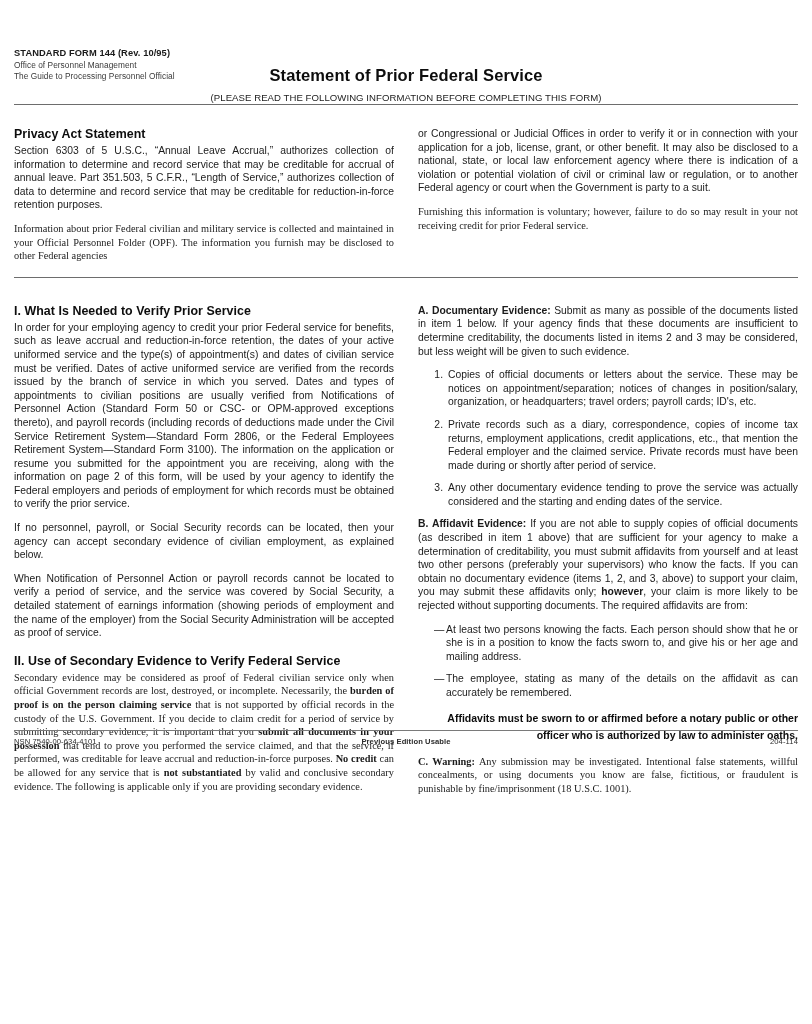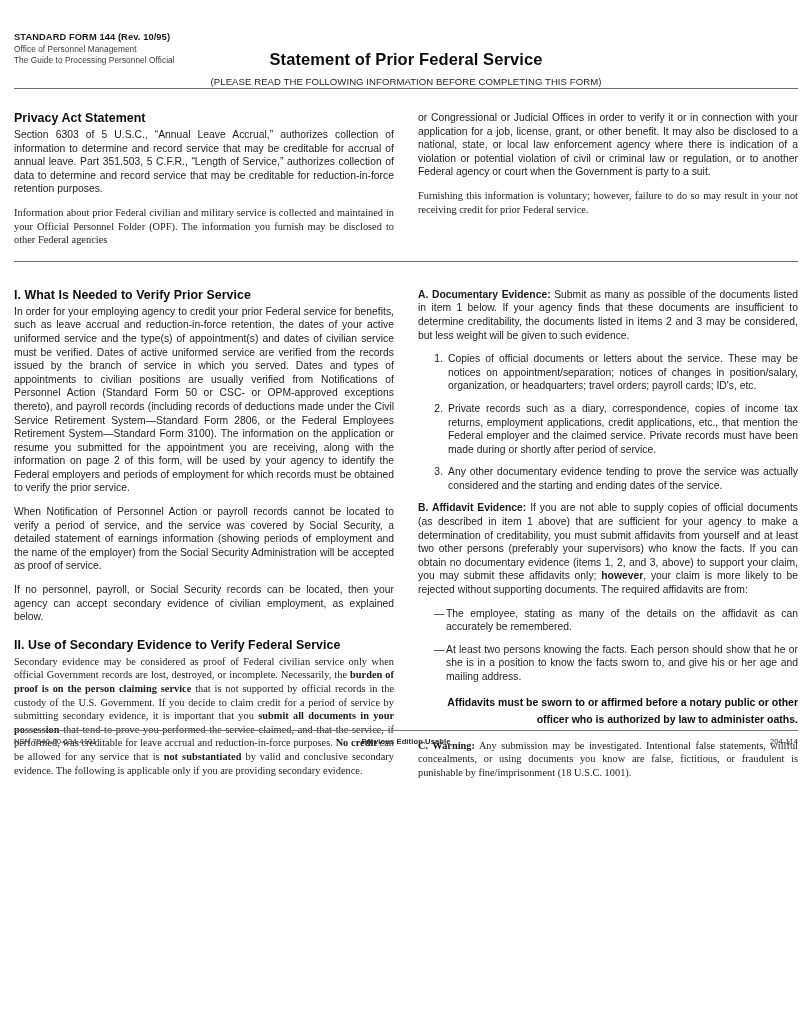--- a/index.html
+++ b/index.html
@@ -14,21 +14,21 @@
     font-family: "Liberation Sans", sans-serif;
     color: #111111;
     position: relative;
     overflow: hidden;
   }
   .page {
     position: relative;
     width: 812px;
     height: 760px;
     box-sizing: border-box;
-    padding: 0 14px;
+    padding: 16px 14px;
   }
 
   
   .header {
     position: relative;
     height: 74px;
     padding-top: 30px;
     box-sizing: border-box;
   }
   .form-id {
@@ -216,42 +216,42 @@
     </div>
   </div>
 
   <div class="rule mid" style="margin-top:14px;"></div>
 
   <div class="cols block-main">
 
     <div class="col">
       <h2 class="sec-head">I. What Is Needed to Verify Prior Service</h2>
       <p class="body">In order for your employing agency to credit your prior Federal service for benefits, such as leave accrual and reduction-in-force retention, the dates of your active uniformed service and the type(s) of appointment(s) and dates of civilian service must be verified. Dates of active uniformed service are verified from the records issued by the branch of service in which you served. Dates and types of appointments to civilian positions are usually verified from Notifications of Personnel Action (Standard Form 50 or CSC- or OPM-approved exceptions thereto), and payroll records (including records of deductions made under the Civil Service Retirement System—Standard Form 2806, or the Federal Employees Retirement System—Standard Form 3100). The information on the application or resume you submitted for the appointment you are receiving, along with the information on page 2 of this form, will be used by your agency to identify the Federal employers and periods of employment for which records must be obtained to verify the prior service.</p>
+      <p class="body">If no personnel, payroll, or Social Security records can be located, then your agency can accept secondary evidence of civilian employment, as explained below.</p>
       <p class="body">When Notification of Personnel Action or payroll records cannot be located to verify a period of service, and the service was covered by Social Security, a detailed statement of earnings information (showing periods of employment and the name of the employer) from the Social Security Administration will be accepted as proof of service.</p>
-      <p class="body">If no personnel, payroll, or Social Security records can be located, then your agency can accept secondary evidence of civilian employment, as explained below.</p>
 
       <h2 class="sec-head" style="margin-top:14px;">II. Use of Secondary Evidence to Verify Federal Service</h2>
       <p class="body"><span>Secondary evidence may be considered as proof of Federal civilian service only when official Government records are lost, destroyed, or incomplete. Necessarily, the </span><span class="b">burden of proof is on the person claiming service</span><span> that is not supported by official records in the custody of the U.S. Government. If you decide to claim credit for a period of service by submitting secondary evidence, it is important that you </span><span class="b">submit all documents in your possession</span><span> that tend to prove you performed the service claimed, and that the service, if performed, was creditable for leave accrual and reduction-in-force purposes. </span><span class="b">No credit</span><span> can be allowed for any service that is </span><span class="b">not substantiated</span><span> by valid and conclusive secondary evidence. The following is applicable only if you are providing secondary evidence.</span></p>
     </div>
 
     <div class="col">
 
       <p class="body"><span class="lead">A.  Documentary Evidence:</span><span> Submit as many as possible of the documents listed in item 1 below. If your agency finds that these documents are insufficient to determine creditability, the documents listed in items 2 and 3 may be considered, but less weight will be given to such evidence.</span></p>
 
       <ol class="numlist">
         <li>Copies of official documents or letters about the service. These may be notices on appointment/separation; notices of changes in position/salary, organization, or headquarters; travel orders; payroll cards; ID's, etc.</li>
         <li>Private records such as a diary, correspondence, copies of income tax returns, employment applications, credit applications, etc., that mention the Federal employer and the claimed service. Private records must have been made during or shortly after period of service.</li>
         <li>Any other documentary evidence tending to prove the service was actually considered and the starting and ending dates of the service.</li>
       </ol>
 
       <p class="body" style="margin-top:2px;"><span class="lead">B.  Affidavit Evidence:</span><span> If you are not able to supply copies of official documents (as described in item 1 above) that are sufficient for your agency to make a determination of creditability, you must submit affidavits from yourself and at least two other persons (preferably your supervisors) who know the facts. If you can obtain no documentary evidence (items 1, 2, and 3, above) to support your claim, you may submit these affidavits only; </span><span class="b">however</span><span>, your claim is more likely to be rejected without supporting documents. The required affidavits are from:</span></p>
 
       <ul class="dashlist">
+        <li>At least two persons knowing the facts. Each person should show that he or she is in a position to know the facts sworn to, and give his or her age and mailing address.</li>
         <li>The employee, stating as many of the details on the affidavit as can accurately be remembered.</li>
-        <li>At least two persons knowing the facts. Each person should show that he or she is in a position to know the facts sworn to, and give his or her age and mailing address.</li>
       </ul>
 
       <p class="bold-note">Affidavits must be sworn to or affirmed before a notary public or other officer who is authorized by law to administer oaths.</p>
 
       <p class="body"><span class="lead">C.  Warning:</span><span> Any submission may be investigated.  Intentional false statements, willful concealments, or using documents you know are false, fictitious, or fraudulent is punishable by fine/imprisonment (18 U.S.C. 1001).</span></p>
     </div>
   </div>
 
   <div class="footer-wrap">
     <div class="rule bottom"></div>

